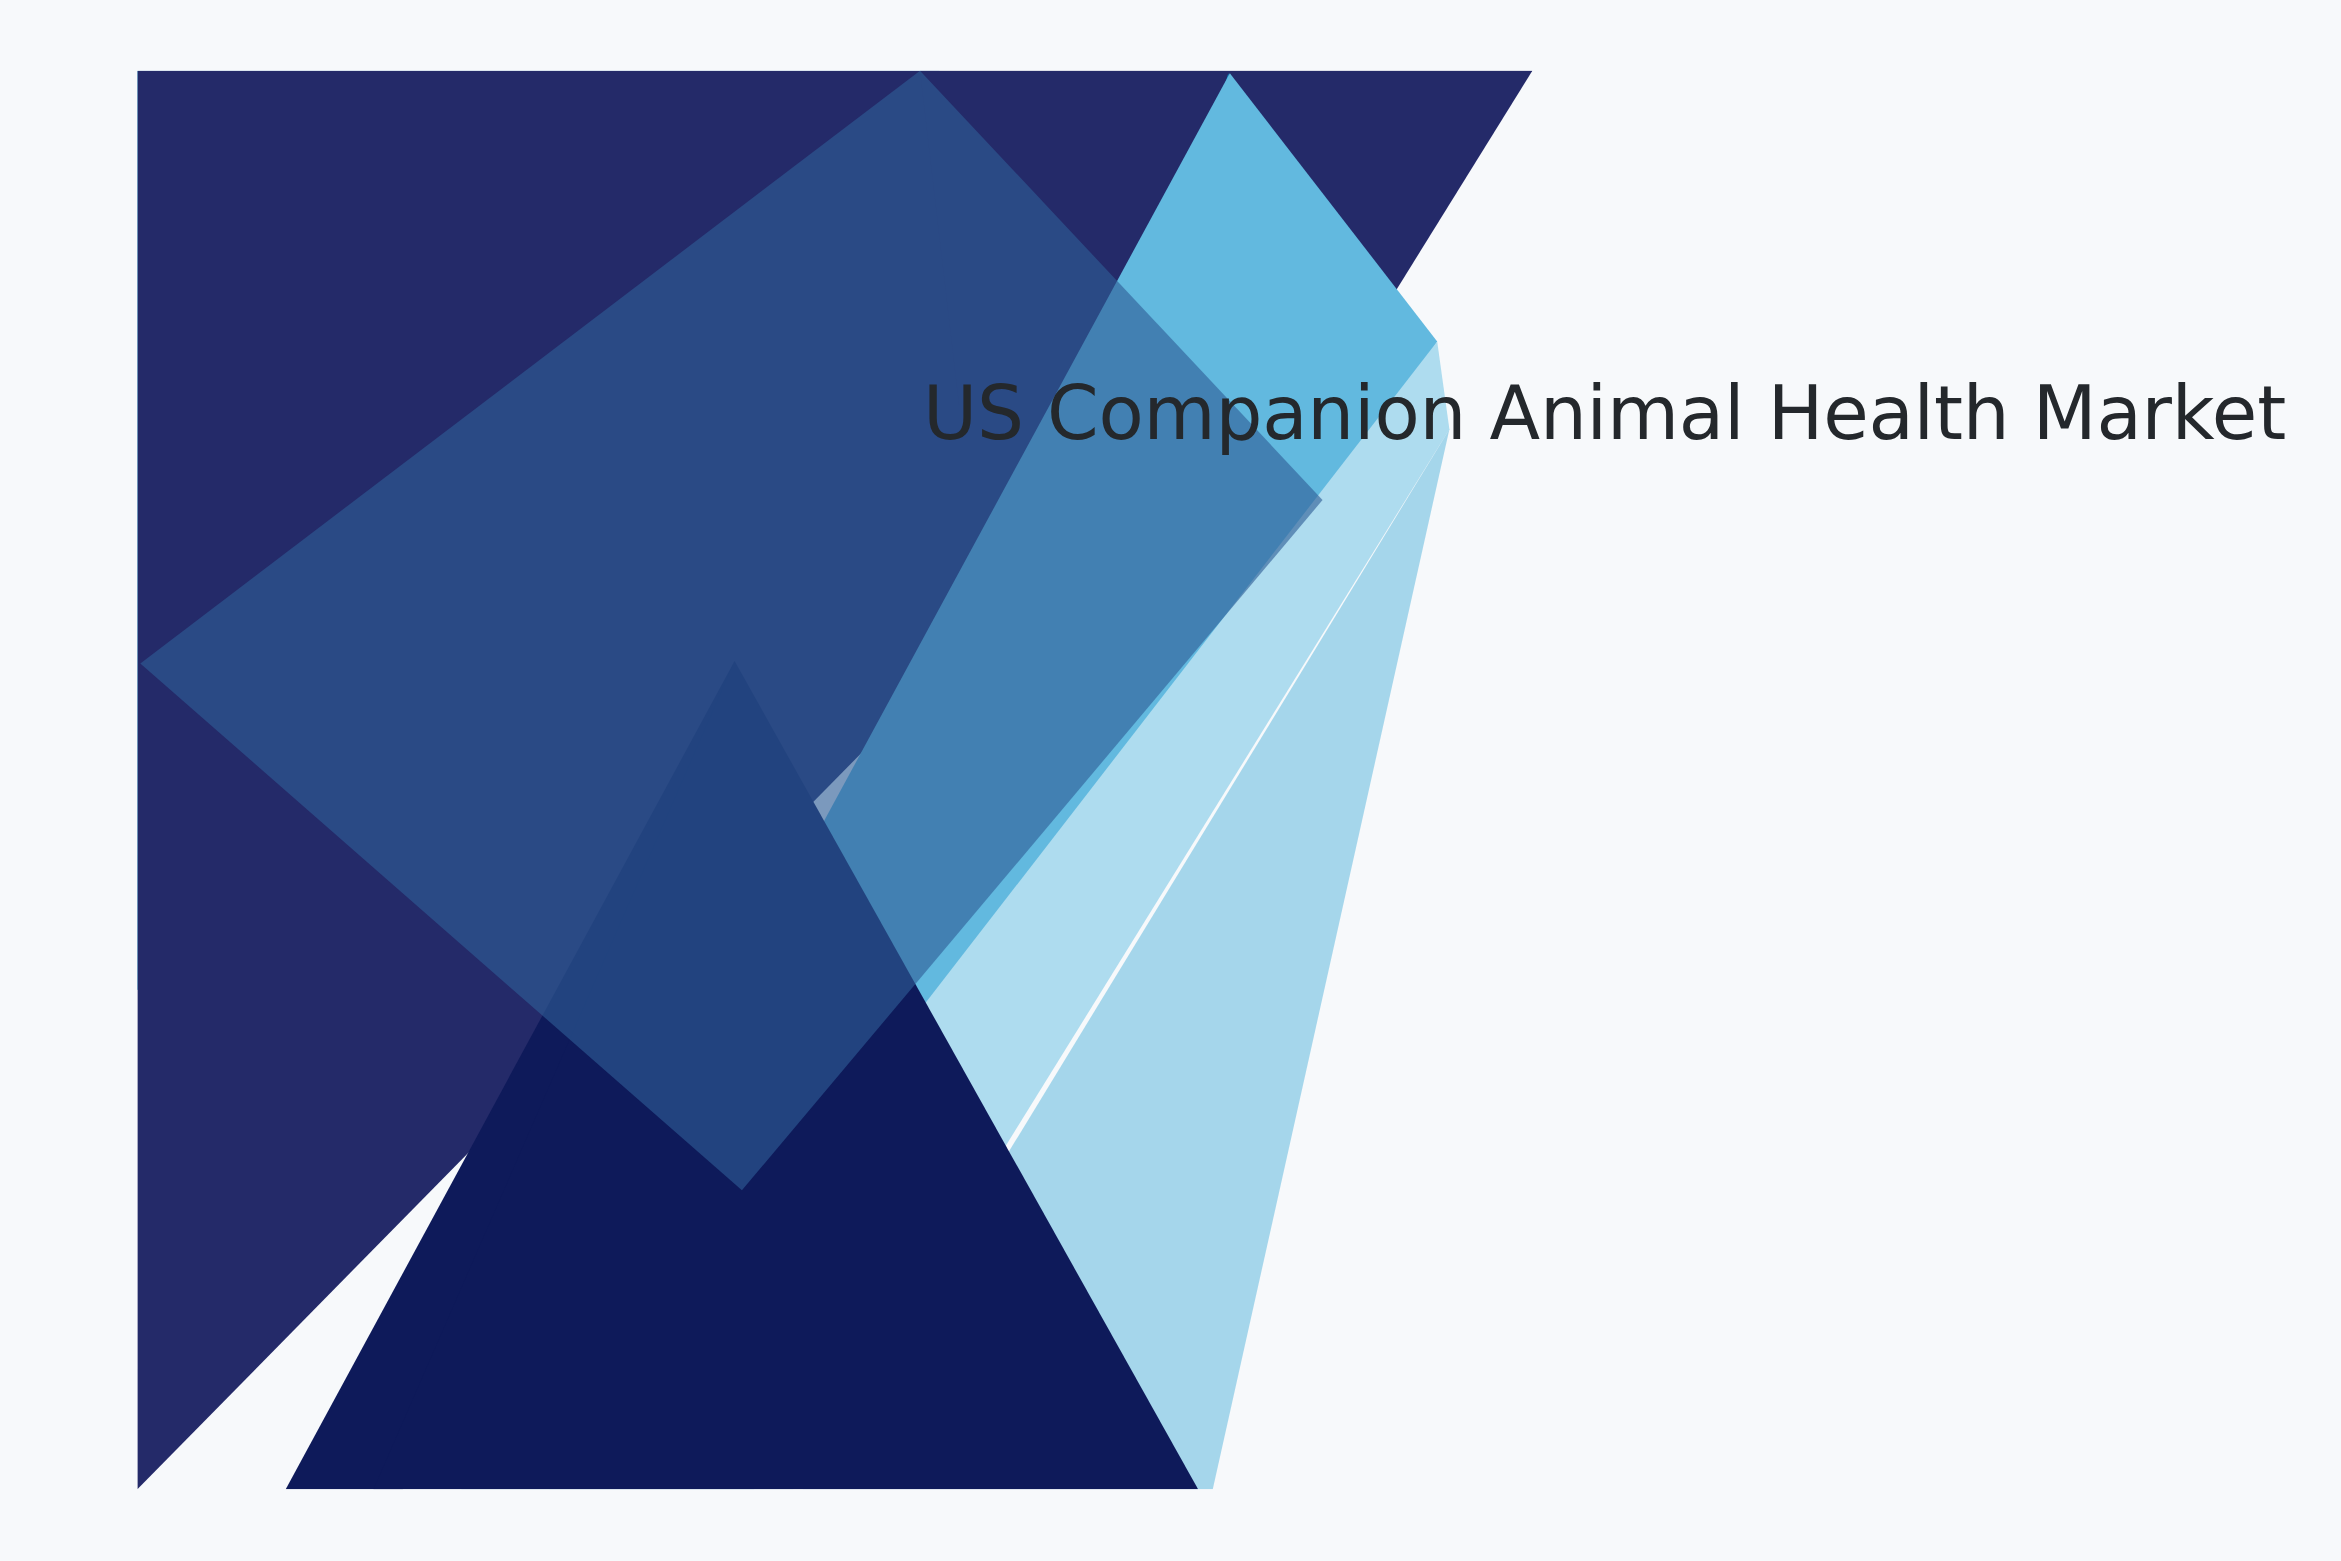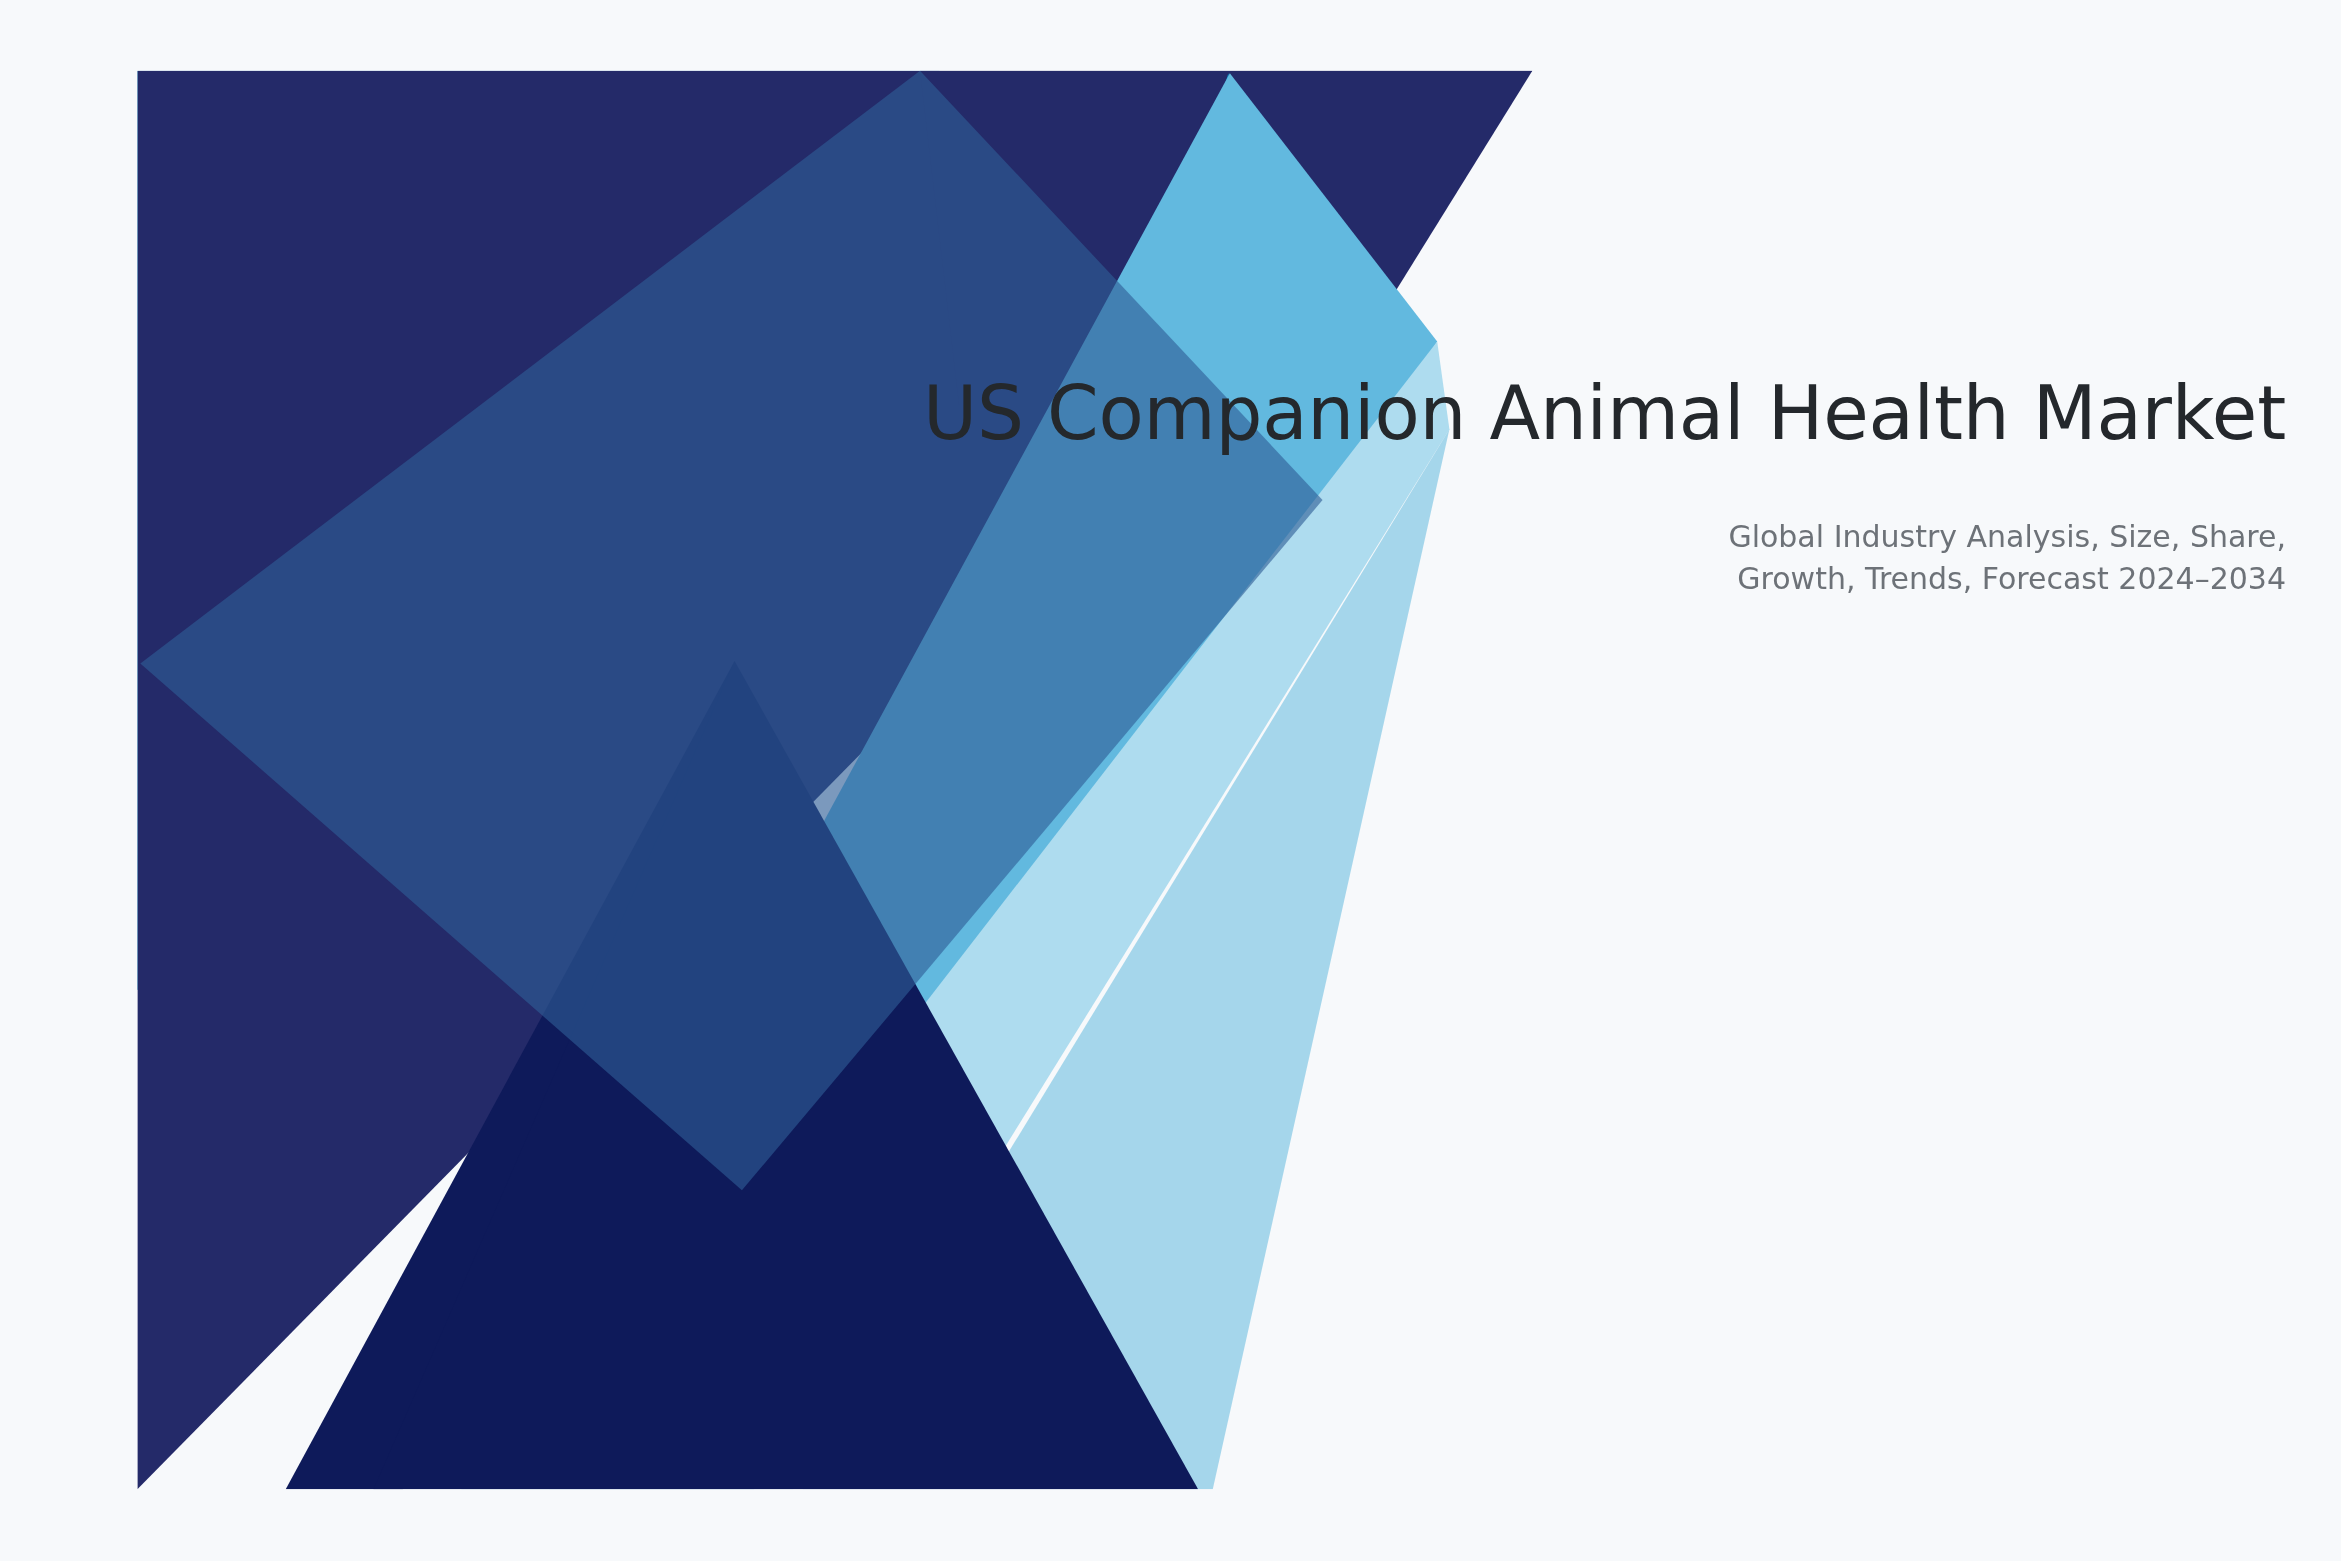--- a/index.html
+++ b/index.html
@@ -102,21 +102,17 @@
 
     </g>
   </svg>
 
   <div id="text-block">
 
     <div>
       <span id="title-line-1">US Companion Animal Health Market</span>
     </div>
 
-    <div id="subtitle">
-      <span>Global Industry Analysis, Size, Share,</span>
-      <span>Growth, Trends, Forecast 2024–2034</span>
-    </div>
 
   </div>
 
 </div>
 
 
 </body></html>

